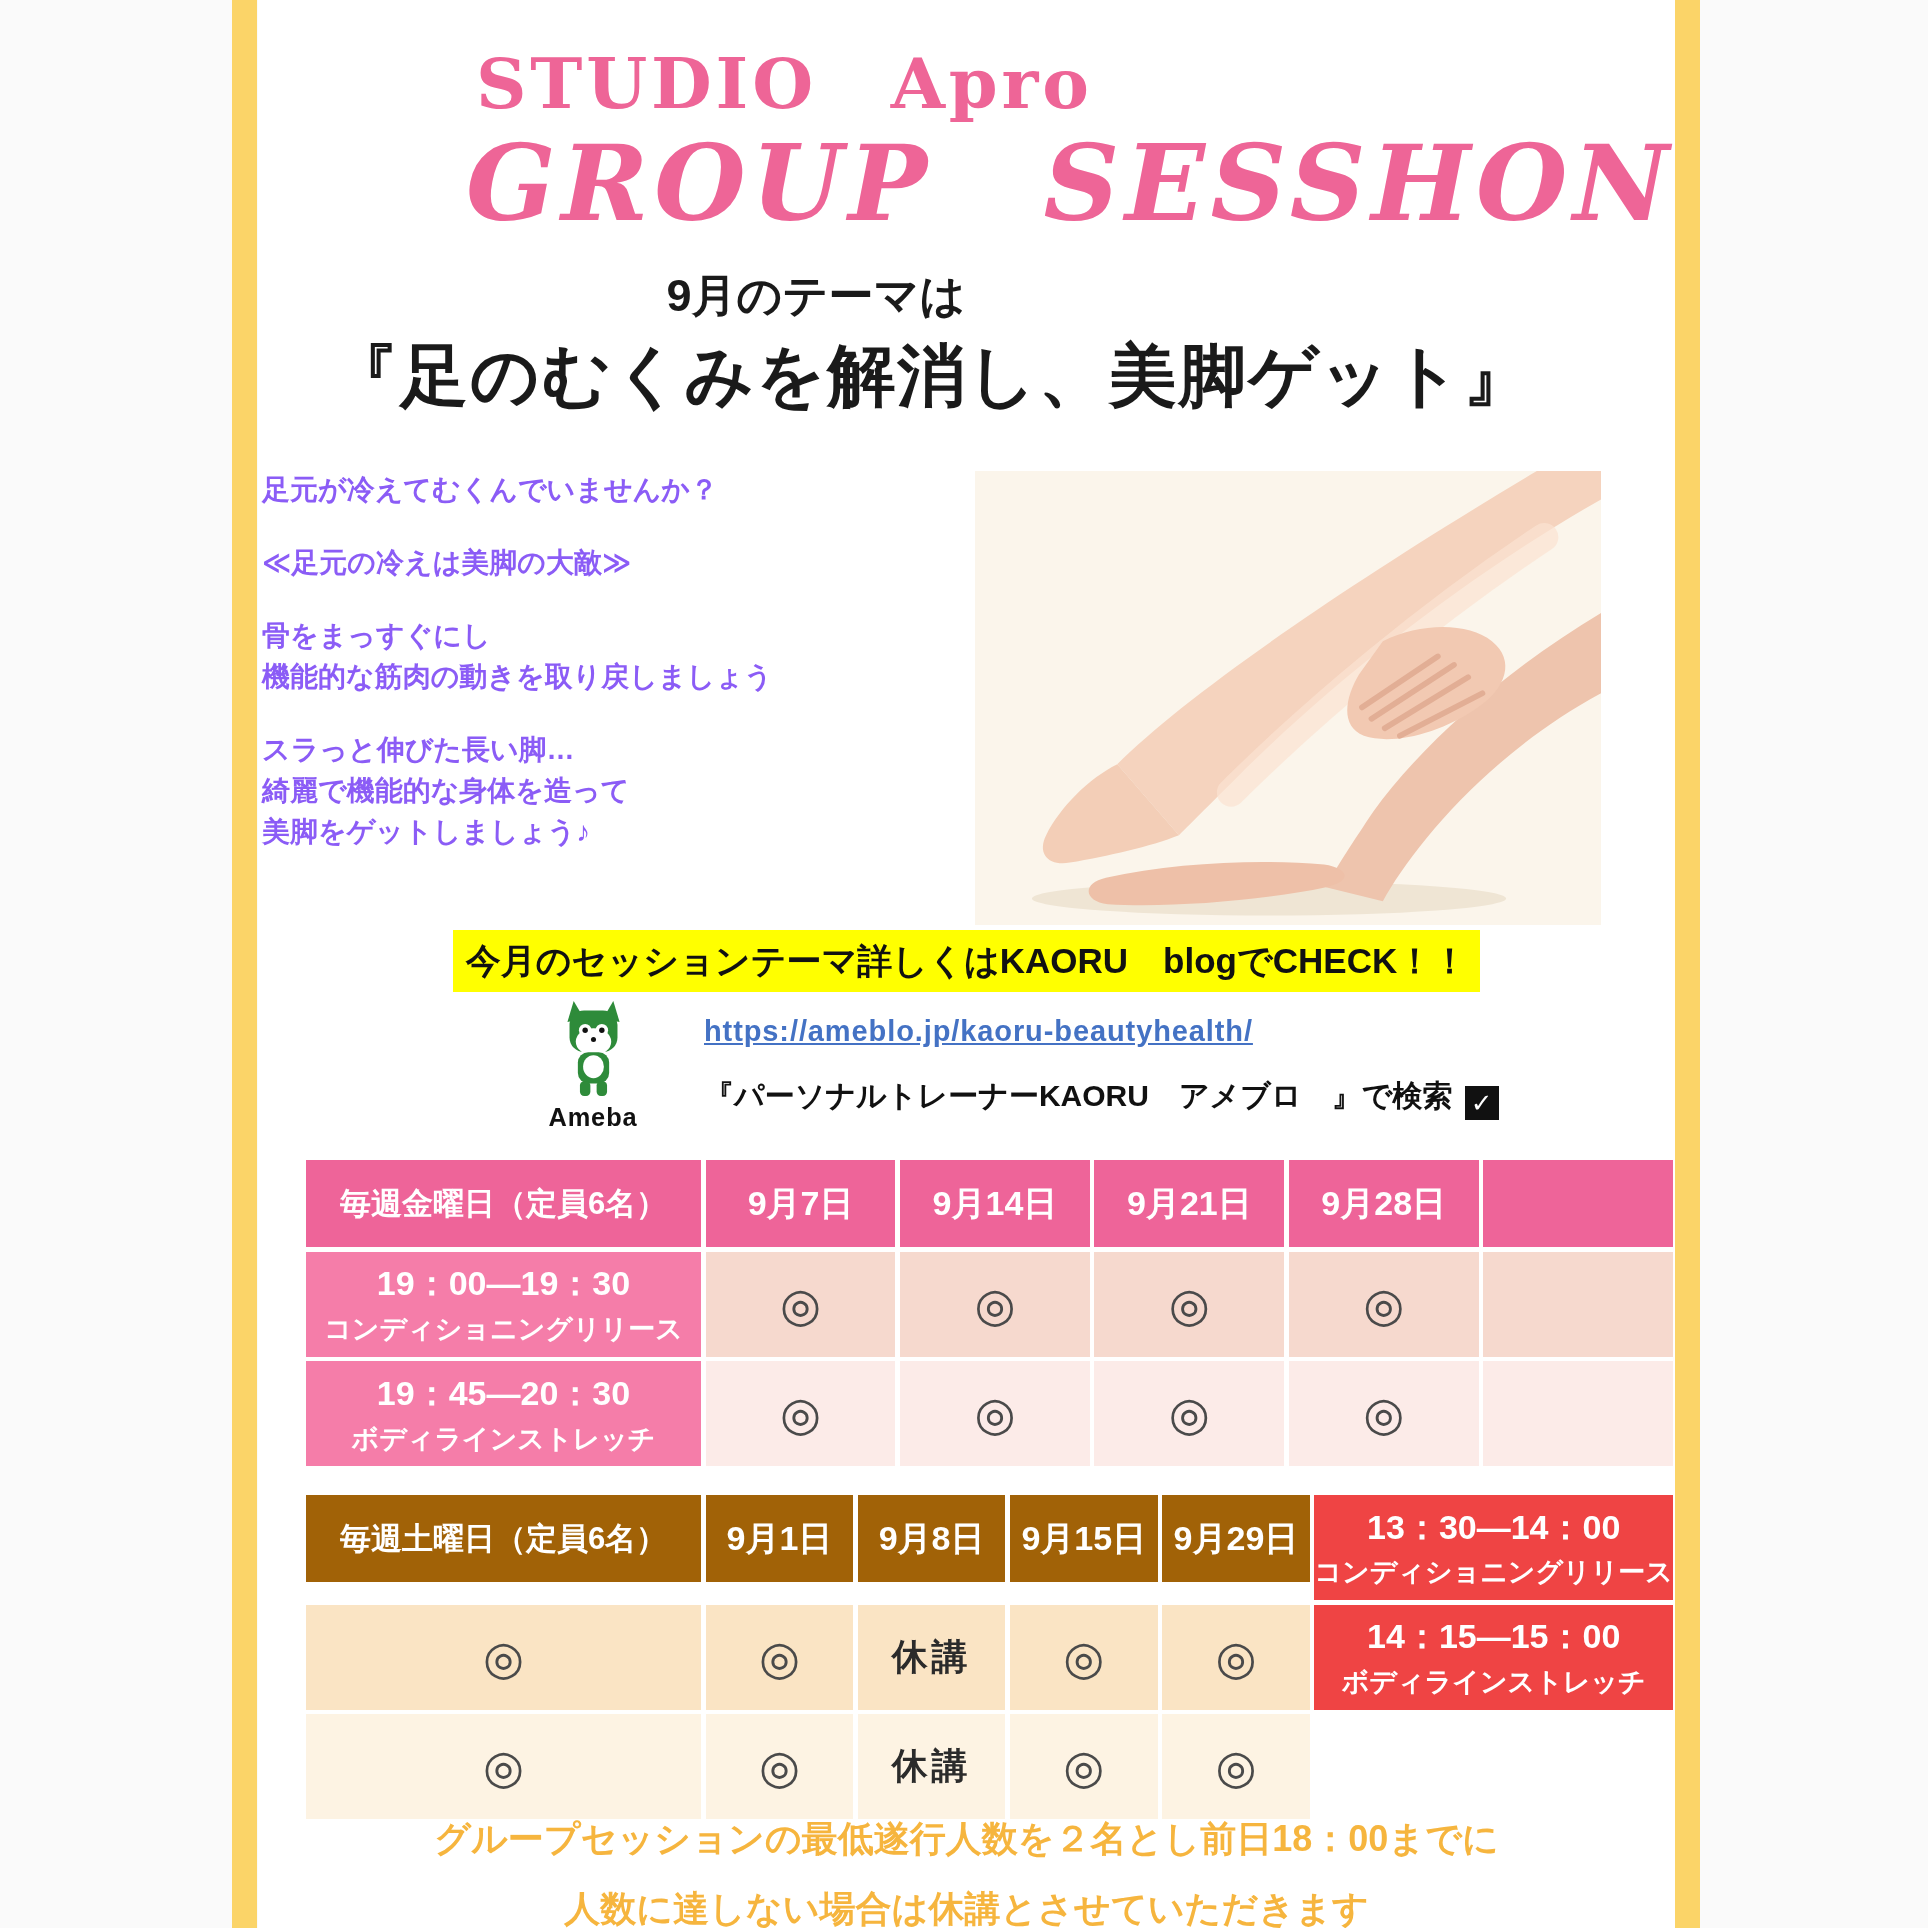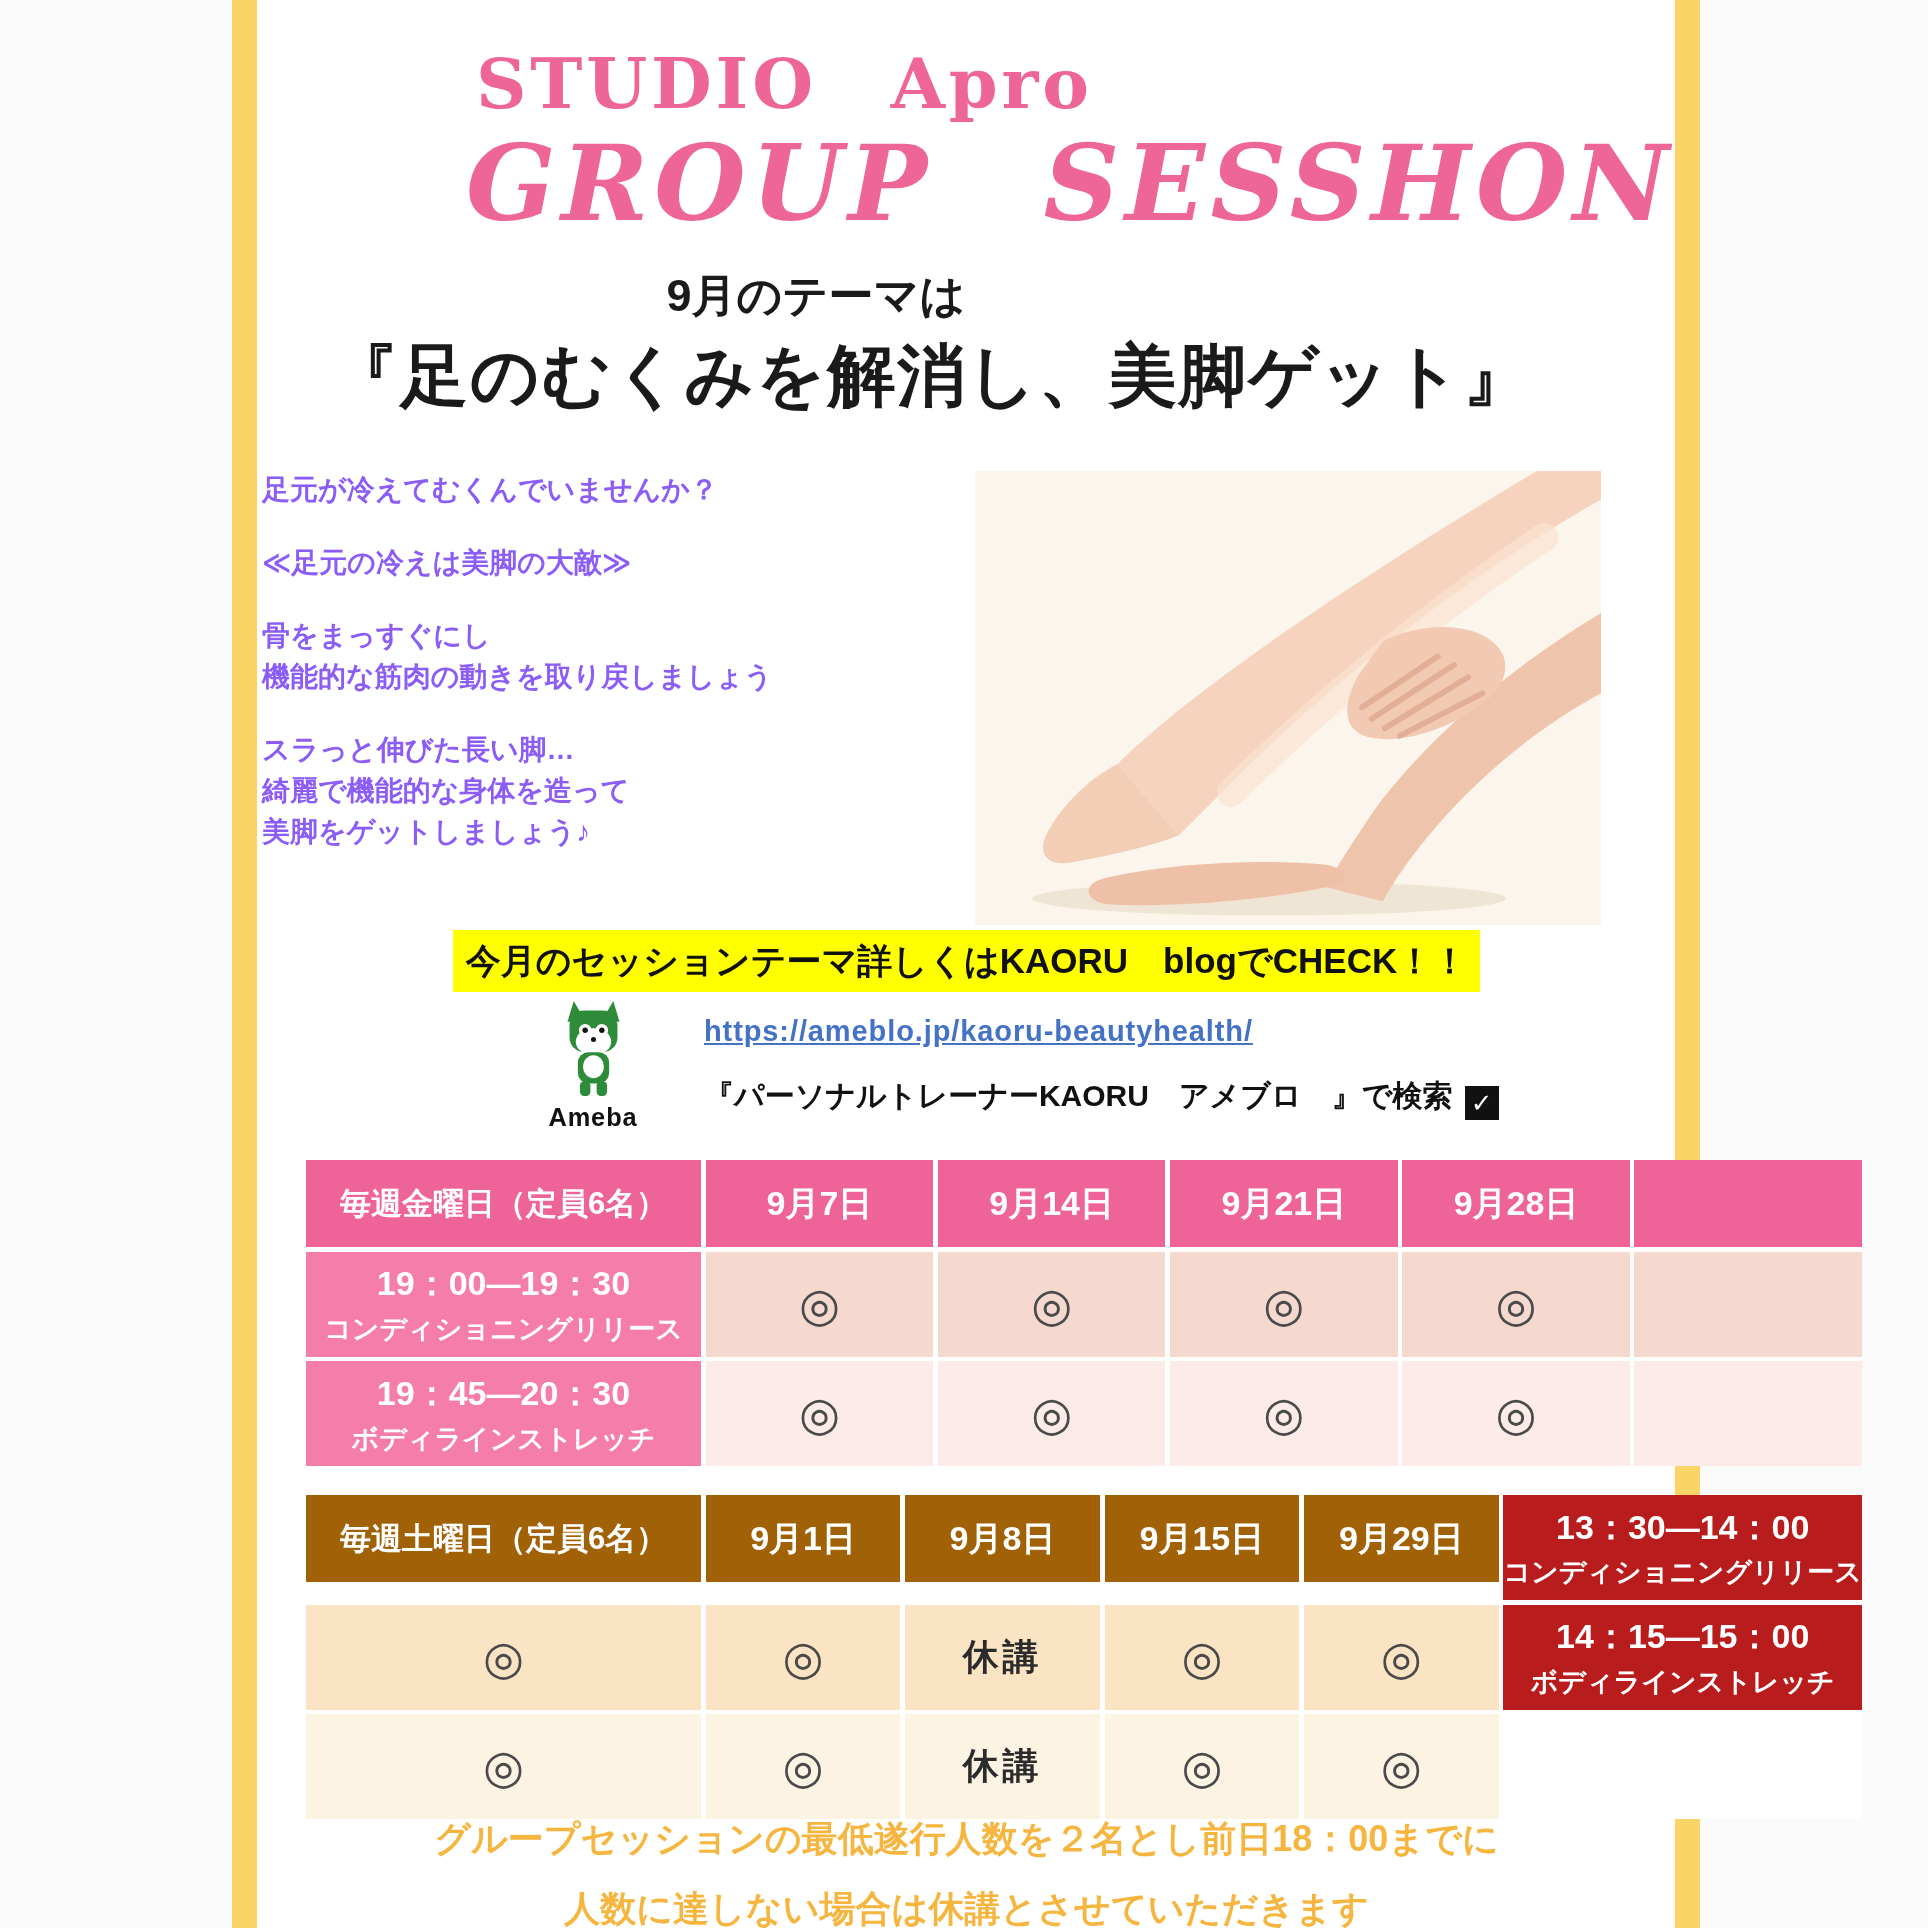--- a/index.html
+++ b/index.html
@@ -32,40 +32,40 @@
 
   .ameba-logo{position:absolute;left:541px;top:1000px;width:104px;text-align:center;}
   .ameba-word{font-size:25.4px;font-weight:700;color:#111;letter-spacing:0.9px;margin-top:2px;}
   .ameba-texts{position:absolute;left:704px;top:1015px;}
   .blog-url{display:inline-block;font-size:29px;color:#4472c4;text-decoration:underline;
     font-weight:600;letter-spacing:0.9px;cursor:pointer;}
   .search-line{margin-top:28px;font-size:30px;font-weight:700;color:#111;white-space:nowrap;}
   .checkbox{display:inline-block;width:34px;height:34px;background:#111;color:#fff;
     font-size:26px;line-height:34px;text-align:center;vertical-align:-5.6px;margin-left:3.8px;}
 
-  .sched-table{position:absolute;left:306px;width:1556px;display:grid;
+  .sched-table{position:absolute;left:306px;width:1367px;display:grid;
     grid-template-columns:395px repeat(5,1fr);gap:4.7px;background:#ffffff;}
   .hcell{height:87px;display:flex;align-items:center;justify-content:center;
     color:#fff;font-weight:700;font-size:34px;white-space:nowrap;}
   .corner{font-size:31px;}
   .rowhead{height:105px;display:flex;flex-direction:column;align-items:center;justify-content:center;
     color:#fff;}
   .rowhead .time{font-size:34px;font-weight:700;}
   .rowhead .cls{font-size:27px;font-weight:700;margin-top:3.8px;white-space:nowrap;}
   .cell{height:105px;display:flex;align-items:center;justify-content:center;}
   .cell.mark{font-size:47px;color:#4a4a4a;}
   .cell.closed{font-size:36px;color:#2b2b2b;font-weight:600;letter-spacing:3.8px;}
 
   .pink .hcell{background:#ee6499;}
   .pink .rowhead{background:#f57da9;}
   .pink .row0{background:#f6d9ce;}
   .pink .row1{background:#fcebe8;}
 
   .amber .hcell{background:#a16207;}
-  .amber .rowhead{background:#b91c1c;}
+  .amber .rowhead{background:#ef4444;}
   .amber .row0{background:#fae4c4;}
   .amber .row1{background:#fdf3e3;}
 
   .footer{position:absolute;left:258px;top:1804px;width:1417px;text-align:center;}
   .footer-line{font-size:36px;font-weight:700;color:#f6b53e;line-height:70px;white-space:nowrap;}
 </style>
 </head>
 <body>
 
 <div class="canvas">

